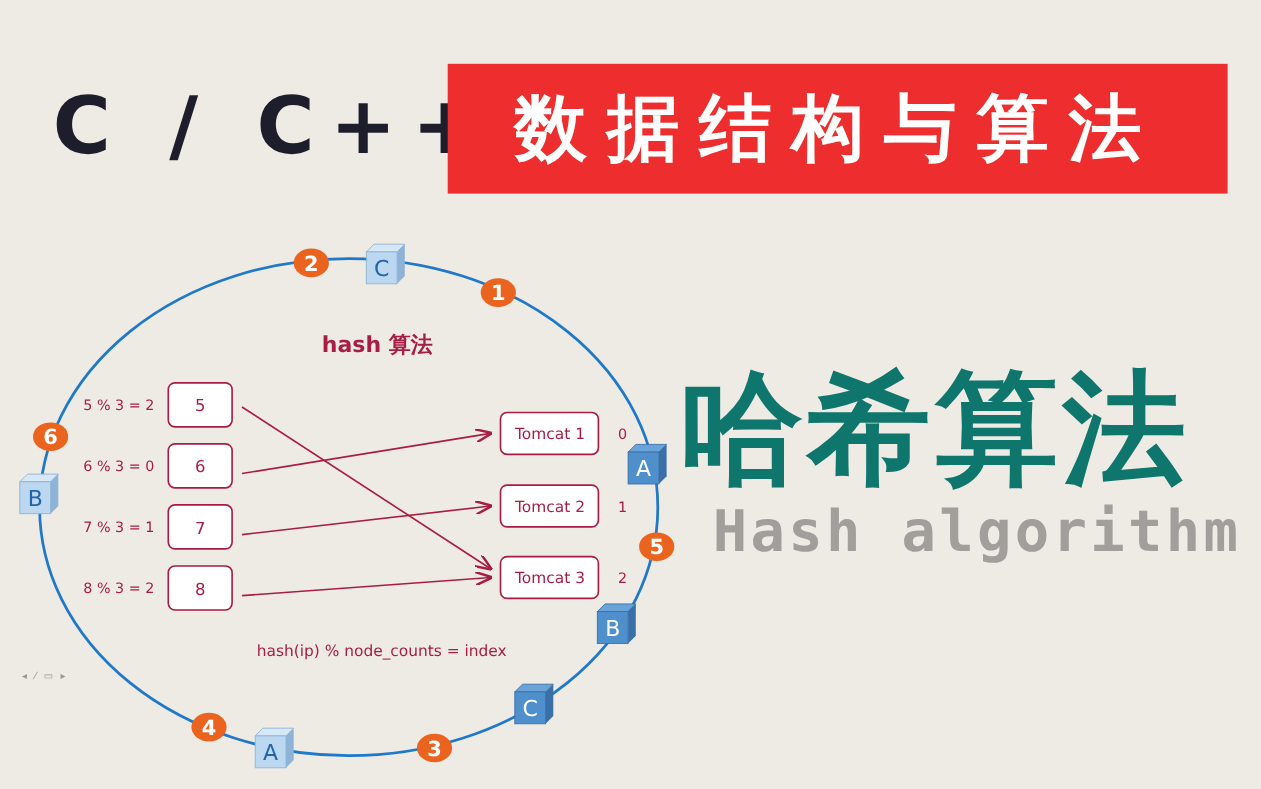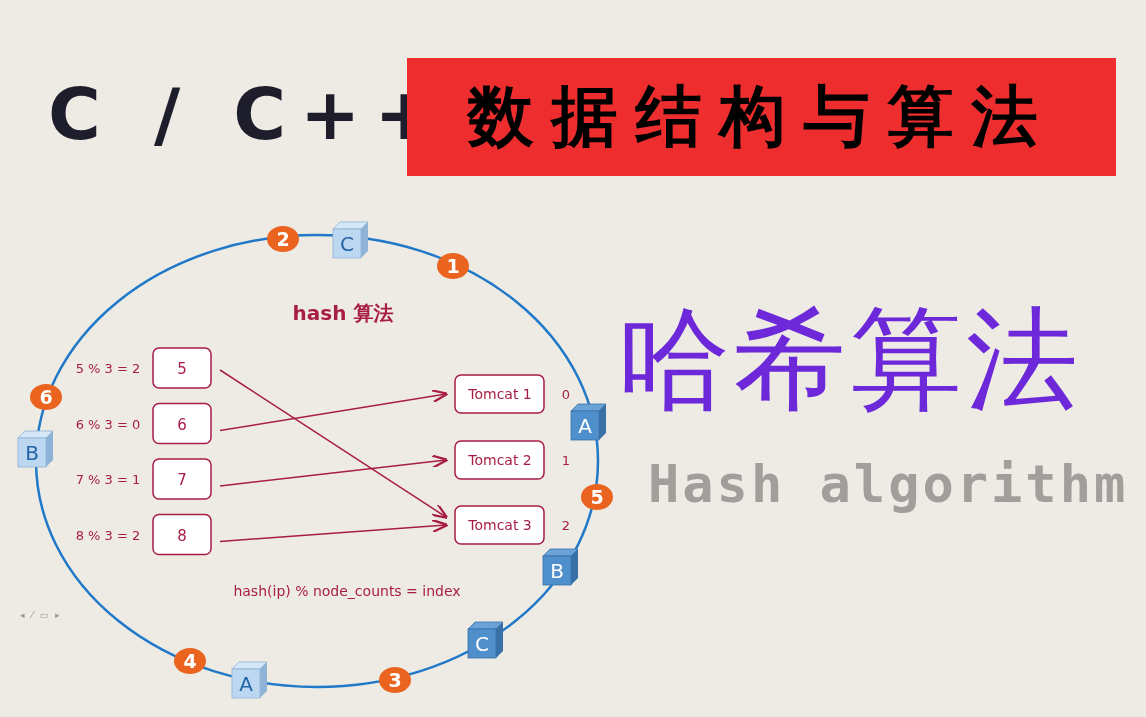--- a/index.html
+++ b/index.html
@@ -1,20 +1,20 @@
 <!DOCTYPE html>
 <html><head>
 <meta charset="utf-8">
 <style>
   html, body { margin:0; padding:0; }
   body { width:1146px; height:717px; background:#eeebe5; position:relative; overflow:hidden; font-family:"DejaVu Sans", sans-serif; }
   .title-left { position:absolute; left:48px; top:78px; font-family:"DejaVu Sans", sans-serif; font-weight:bold; font-size:72px; color:#1e1d2b; letter-spacing:14px; line-height:1; }
   .title-banner { position:absolute; left:407px; top:58px; width:709px; height:118px; background:#ee2e2e; display:flex; align-items:center; justify-content:center; }
-  .title-banner span { font-family:Liberation Sans, sans-serif; font-weight:bold; font-size:66px; color:#000000; letter-spacing:18px; }
-  .big-cn { position:absolute; left:618px; top:303px; font-family:"DejaVu Sans", sans-serif; font-weight:normal; font-size:112px; color:#6d28d9; letter-spacing:4px; line-height:1; }
+  .title-banner span { font-family:Liberation Sans, sans-serif; font-weight:bold; font-size:66px; color:#ffffff; letter-spacing:18px; }
+  .big-cn { position:absolute; left:618px; top:334px; font-family:"DejaVu Sans", sans-serif; font-weight:bold; font-size:112px; color:#0f766e; letter-spacing:4px; line-height:1; }
   .big-en { position:absolute; left:648px; top:458px; font-family:"DejaVu Sans Mono", monospace; font-weight:bold; font-size:52px; color:#a19e9c; letter-spacing:3px; line-height:1; }
   svg { position:absolute; left:0; top:0; }
   .nav-mini { position:absolute; left:20px; top:610px; font-size:9px; color:#999; letter-spacing:2px; }
 </style>
 </head>
 <body>
 
 <div class="title-left">C / C++</div>
 <div class="title-banner">
   <span>数据结构与算法</span>

